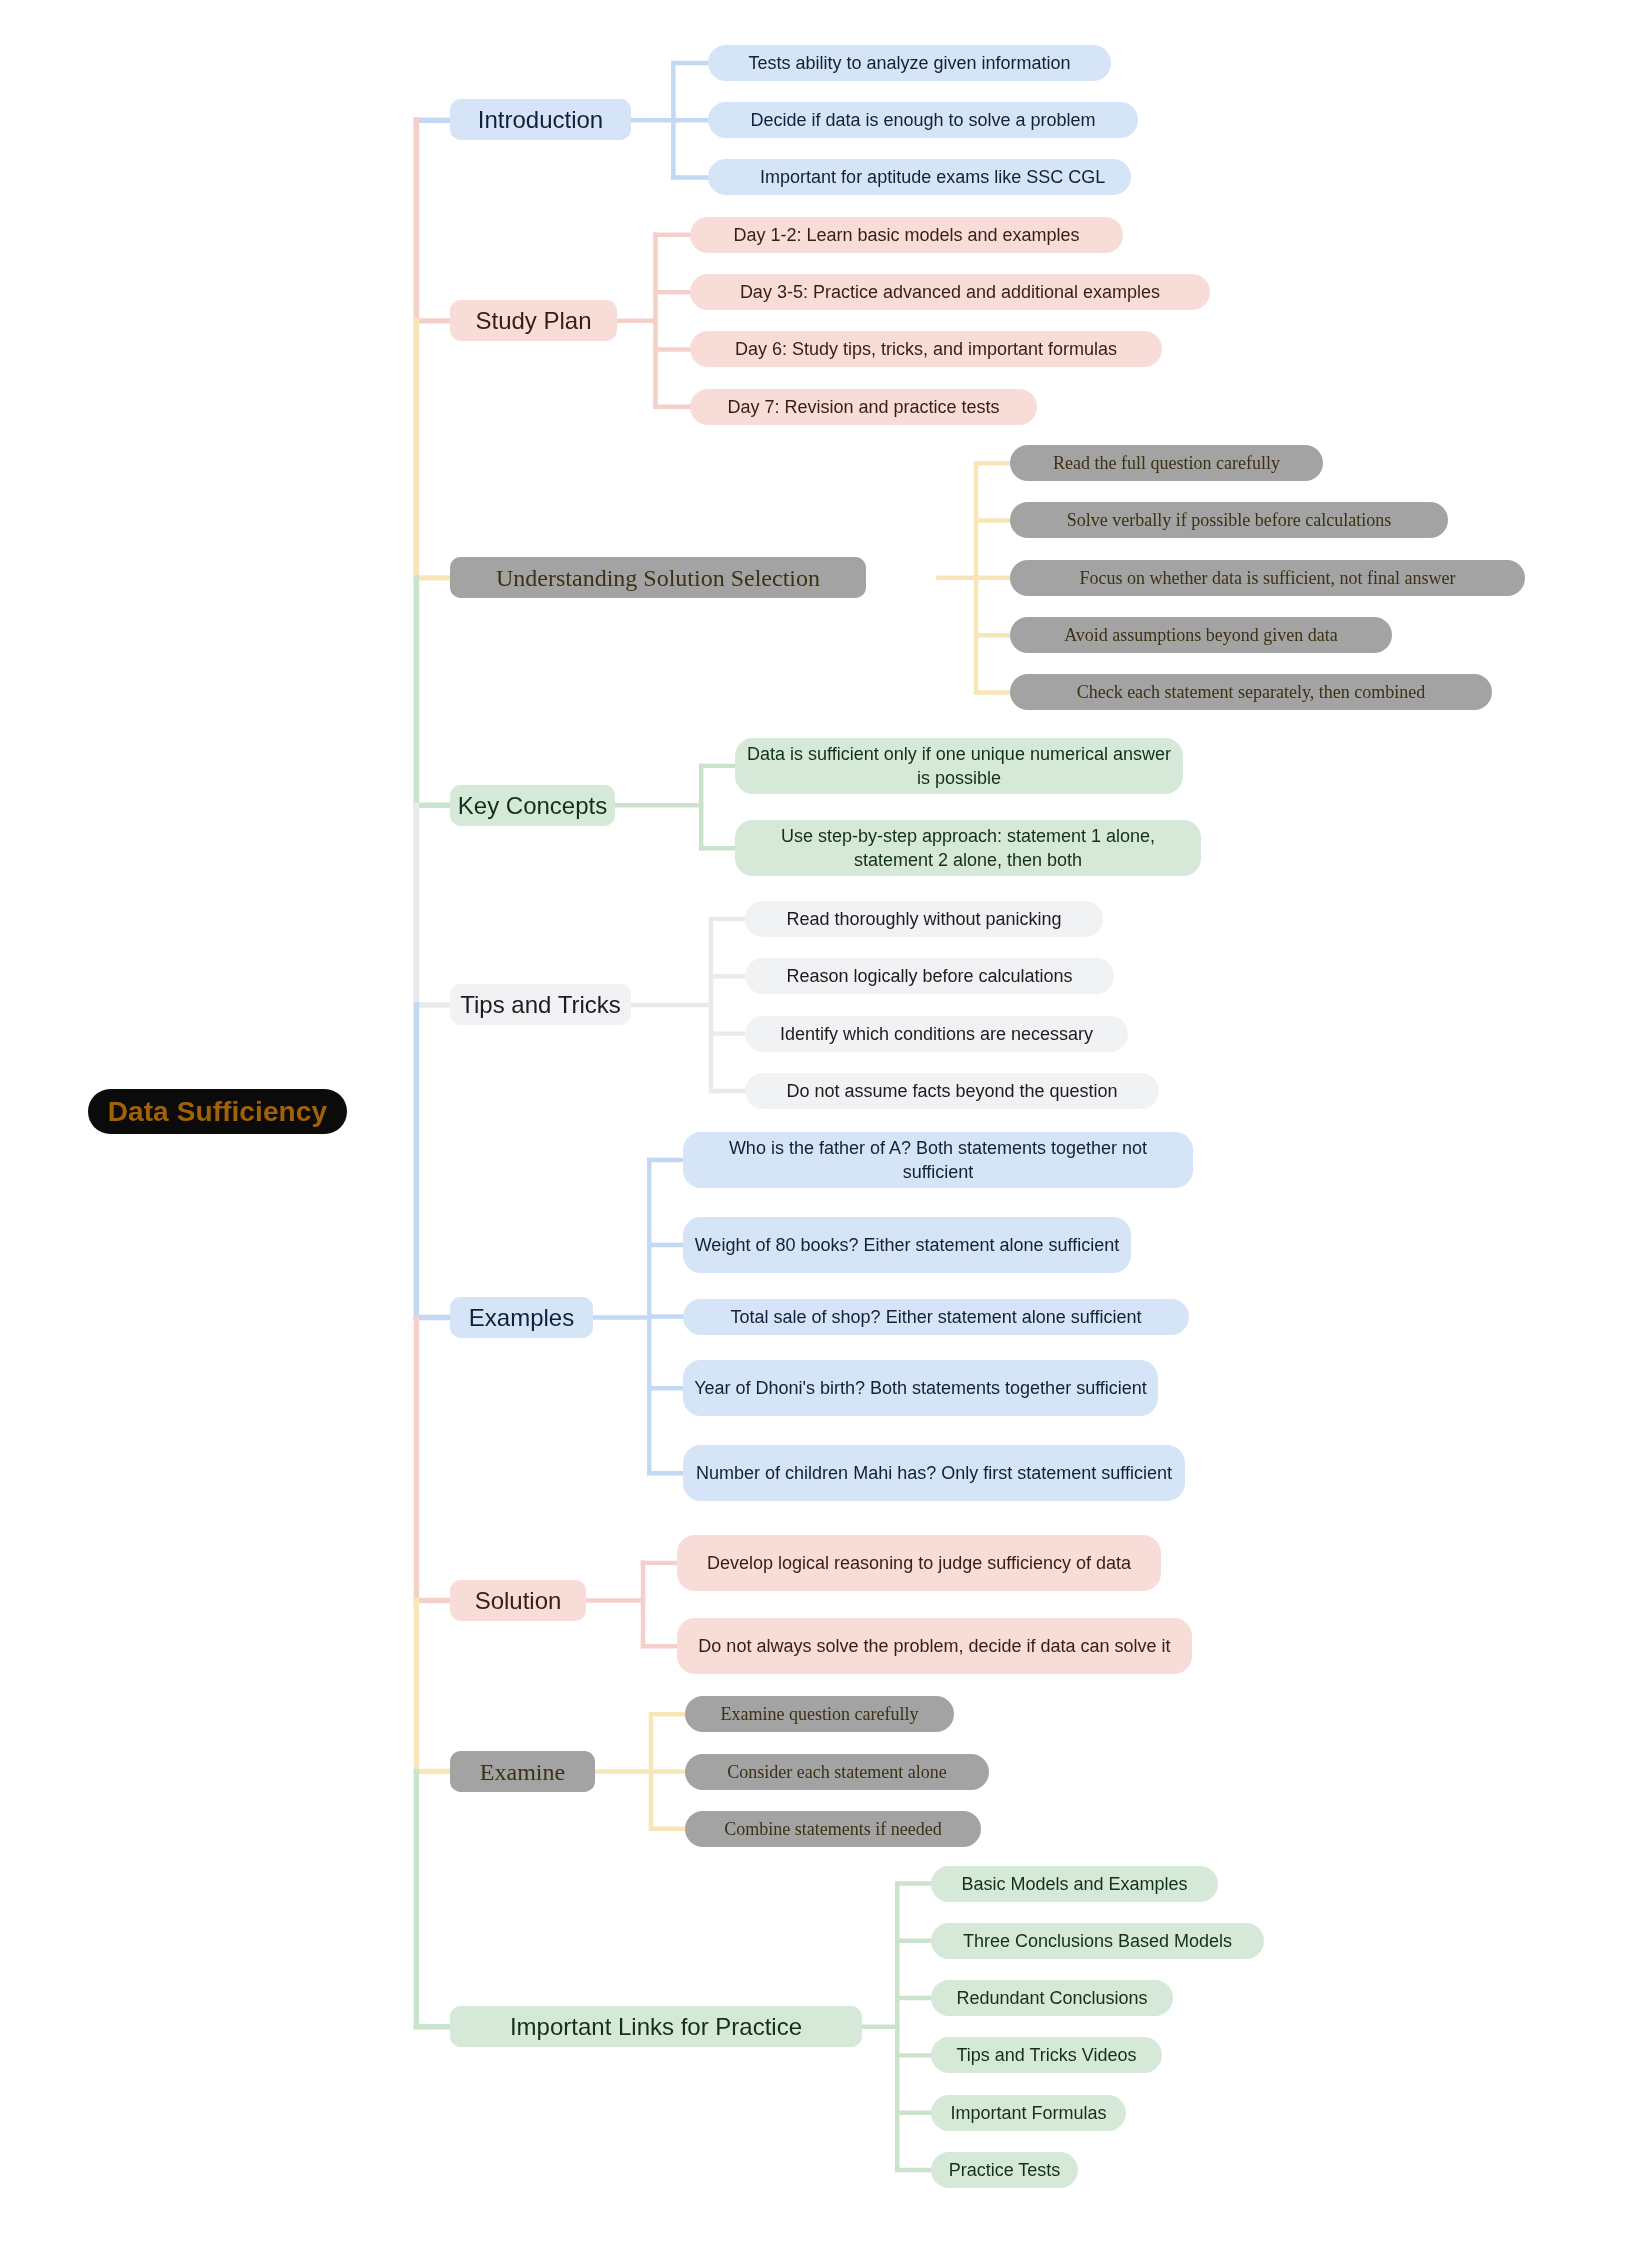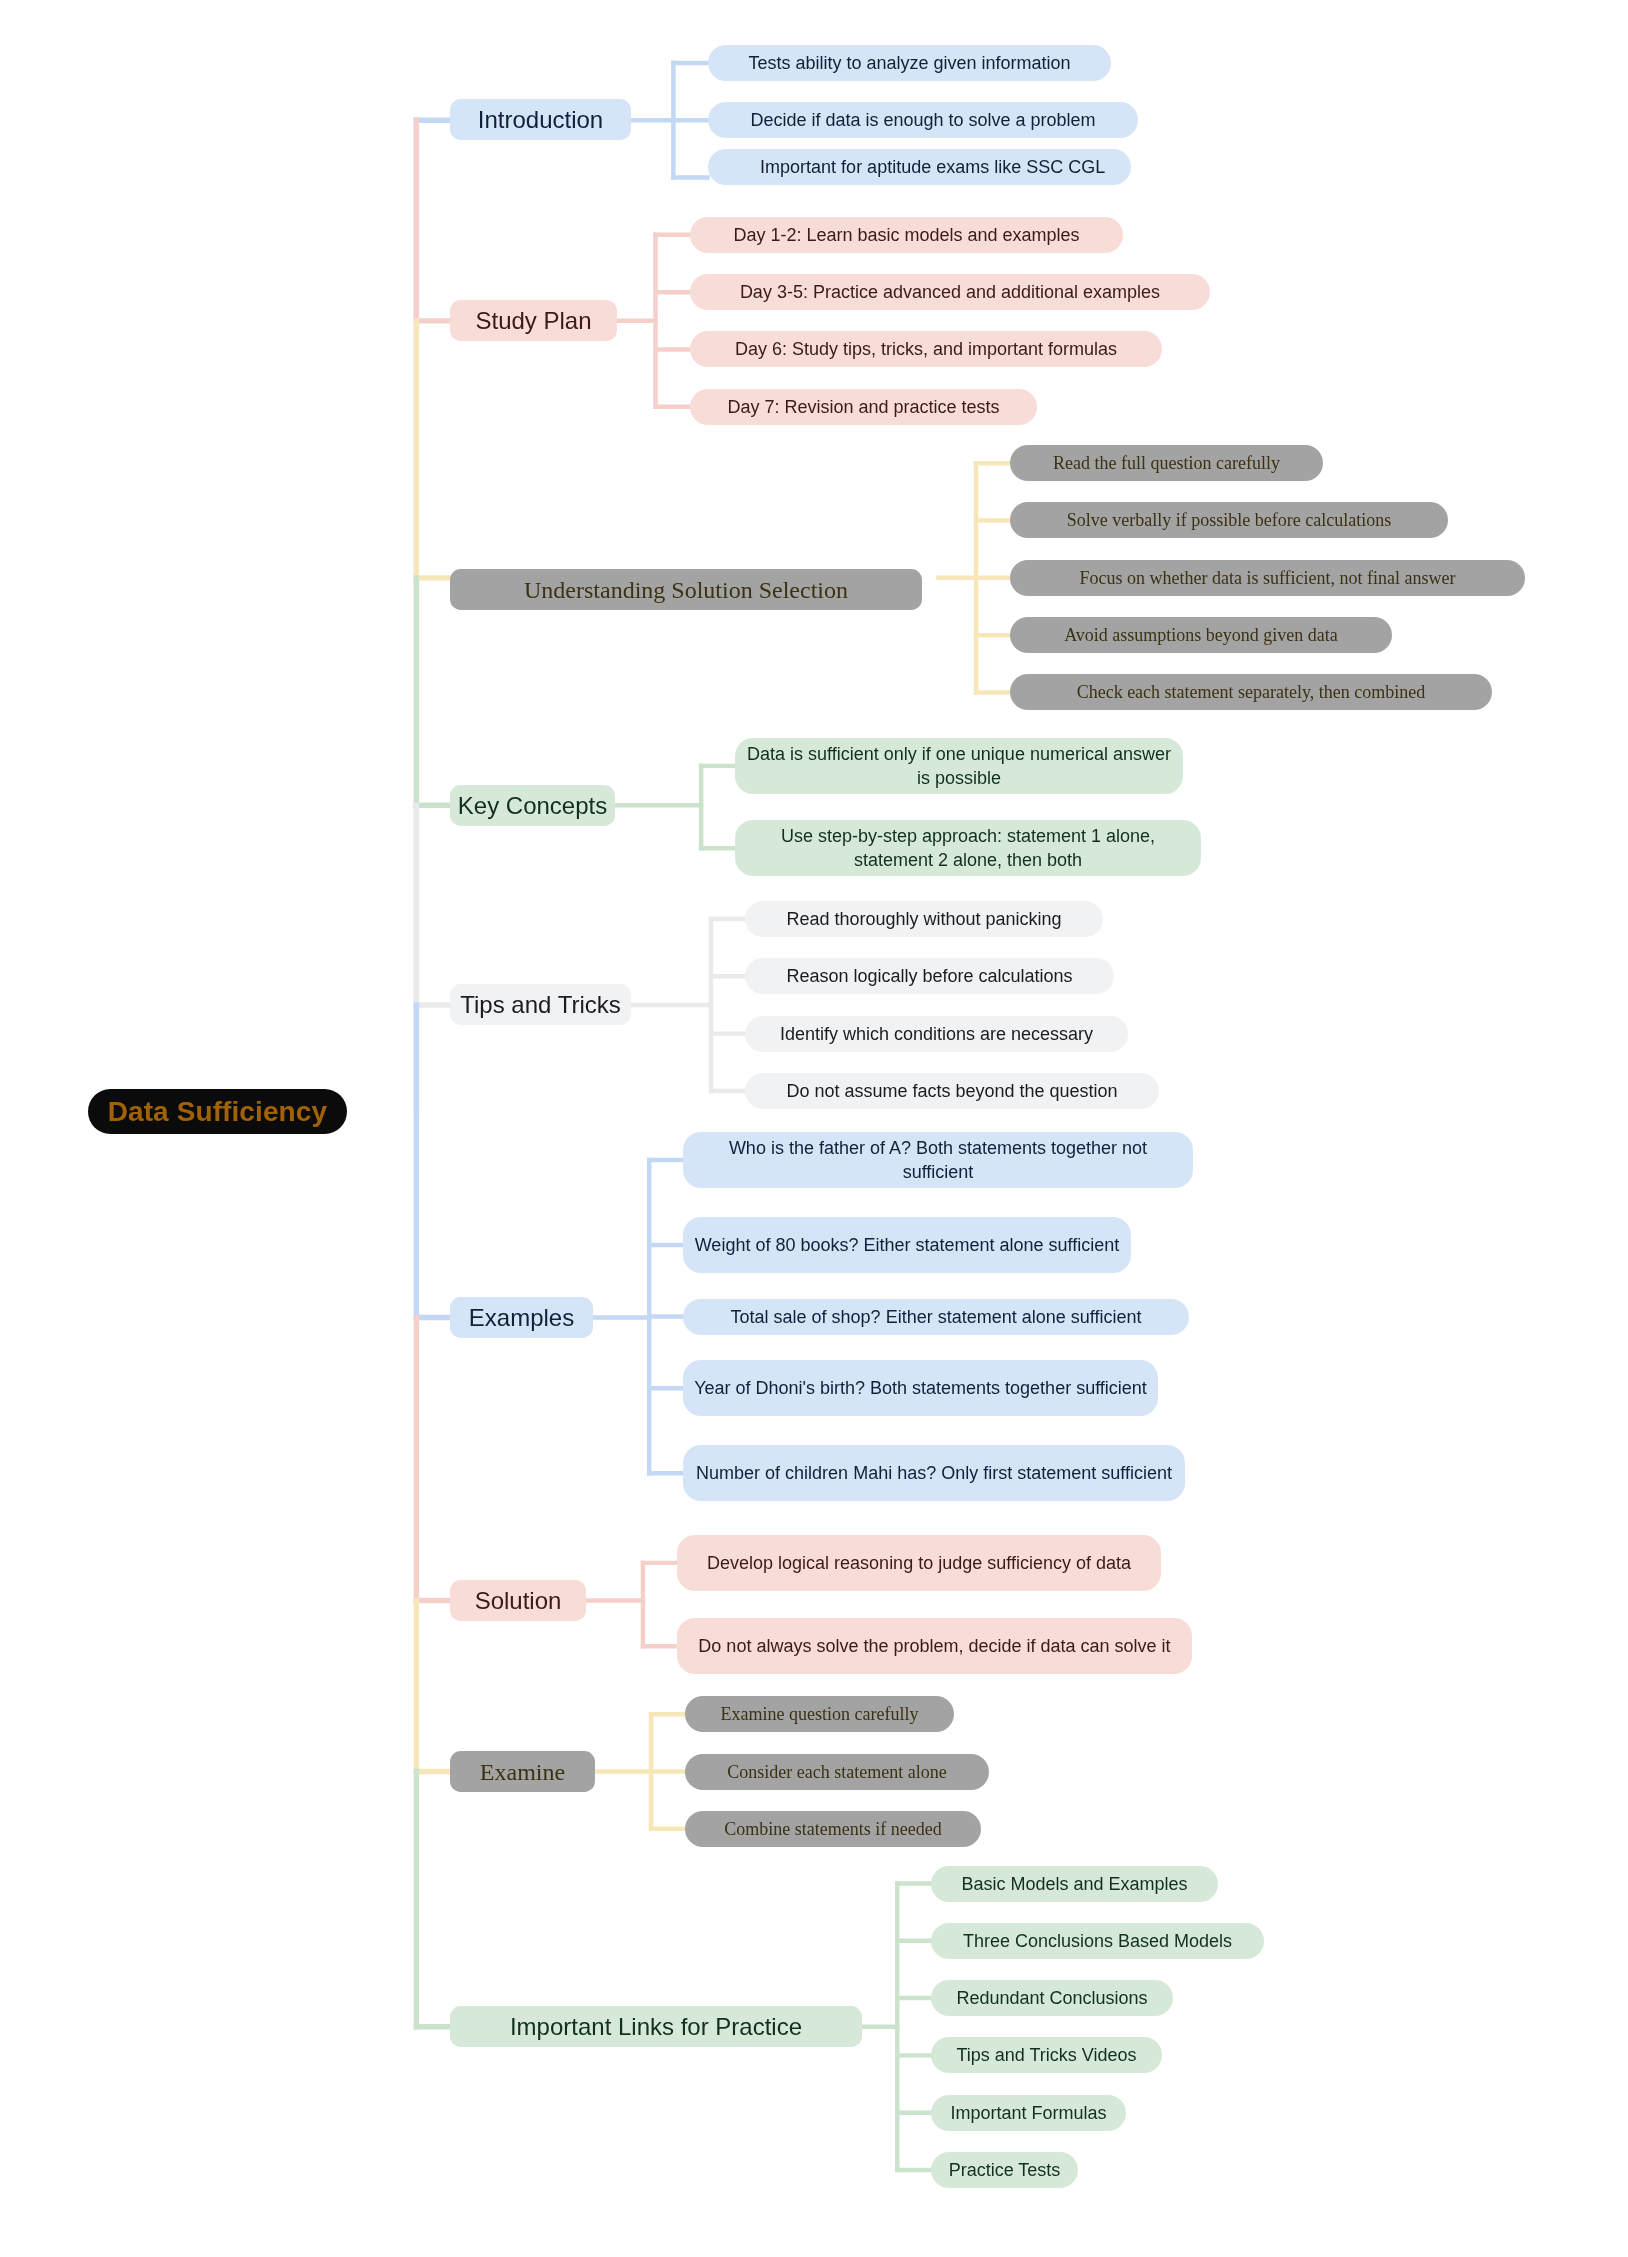--- a/index.html
+++ b/index.html
@@ -157,27 +157,27 @@
       <path d="M1002 2359 L1040 2359" stroke="#cbe3cd" stroke-width="5" fill="none" stroke-linecap="square"></path>
       <path d="M1002 2423 L1040 2423" stroke="#cbe3cd" stroke-width="5" fill="none" stroke-linecap="square"></path>
     </svg>
 
   <div id="root-node">Data Sufficiency</div>
 
   <div id="nodes-layer">
       <div class="branch t-blue" style="left: 450px; top: 99px; width: 181px;">Introduction</div>
       <div class="leaf t-blue" style="left: 708px; top: 45px; width: 403px; height: 36px;">Tests ability to analyze given information</div>
       <div class="leaf t-blue" style="left: 708px; top: 102px; width: 430px; height: 36px;">Decide if data is enough to solve a problem</div>
-      <div class="leaf t-blue" style="left: 708px; top: 149px; width: 423px; height: 36px; padding-left: 37px;">Important for aptitude exams like SSC CGL</div>
+      <div class="leaf t-blue" style="left: 708px; top: 159px; width: 423px; height: 36px; padding-left: 37px;">Important for aptitude exams like SSC CGL</div>
       <div class="branch t-pink" style="left: 450px; top: 300px; width: 167px;">Study Plan</div>
       <div class="leaf t-pink" style="left: 690px; top: 217px; width: 433px; height: 36px;">Day 1-2: Learn basic models and examples</div>
       <div class="leaf t-pink" style="left: 690px; top: 274px; width: 520px; height: 36px;">Day 3-5: Practice advanced and additional examples</div>
       <div class="leaf t-pink" style="left: 690px; top: 331px; width: 472px; height: 36px;">Day 6: Study tips, tricks, and important formulas</div>
       <div class="leaf t-pink" style="left: 690px; top: 389px; width: 347px; height: 36px;">Day 7: Revision and practice tests</div>
-      <div class="branch t-yellow" style="left: 450px; top: 557px; width: 472px; margin-top: 12px;">Understanding Solution Selection</div>
+      <div class="branch t-yellow" style="left: 450px; top: 557px; width: 416px;">Understanding Solution Selection</div>
       <div class="leaf t-yellow" style="left: 1010px; top: 445px; width: 313px; height: 36px;">Read the full question carefully</div>
       <div class="leaf t-yellow" style="left: 1010px; top: 502px; width: 438px; height: 36px;">Solve verbally if possible before calculations</div>
       <div class="leaf t-yellow" style="left: 1010px; top: 560px; width: 515px; height: 36px;">Focus on whether data is sufficient, not final answer</div>
       <div class="leaf t-yellow" style="left: 1010px; top: 617px; width: 382px; height: 36px;">Avoid assumptions beyond given data</div>
       <div class="leaf t-yellow" style="left: 1010px; top: 674px; width: 482px; height: 36px;">Check each statement separately, then combined</div>
       <div class="branch t-green" style="left: 450px; top: 785px; width: 165px;">Key Concepts</div>
       <div class="leaf t-green" style="left: 735px; top: 738px; width: 448px; height: 56px;">Data is sufficient only if one unique numerical answer is possible</div>
       <div class="leaf t-green" style="left: 735px; top: 820px; width: 466px; height: 56px;">Use step-by-step approach: statement 1 alone, statement 2 alone, then both</div>
       <div class="branch t-grey" style="left: 450px; top: 984px; width: 181px;">Tips and Tricks</div>
       <div class="leaf t-grey" style="left: 745px; top: 901px; width: 358px; height: 36px;">Read thoroughly without panicking</div>

